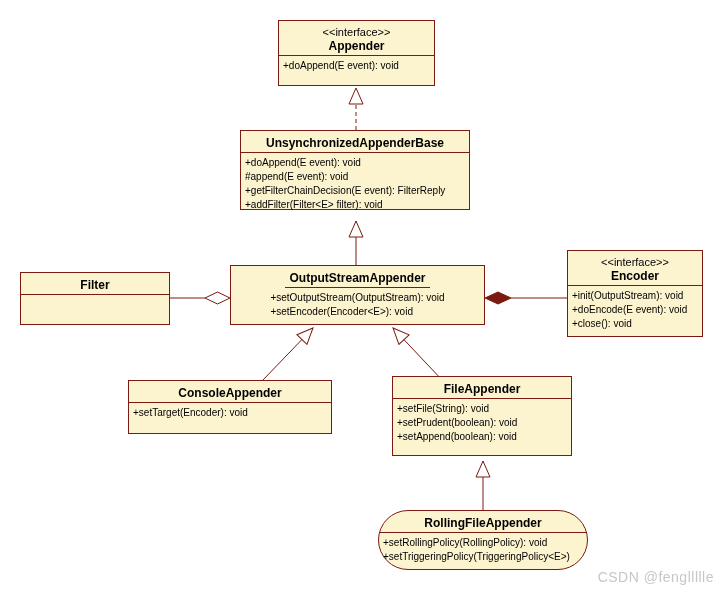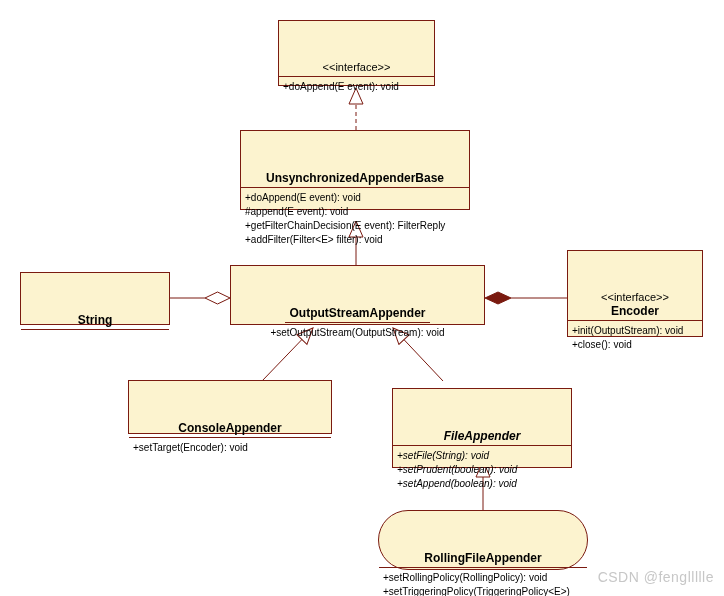--- a/index.html
+++ b/index.html
@@ -21,21 +21,21 @@
   .diamond.open{fill:#ffffff;}
   .diamond.filled{fill:var(--line-color);}
   .tri{fill:#ffffff;stroke:var(--line-color);stroke-width:1;}
   .uml-class{
     position:absolute;z-index:2;box-sizing:border-box;
     background:var(--node-fill);border:1px solid var(--node-border);
     display:flex;flex-direction:column;color:var(--text-color);
   }
   .uml-title{
     border-bottom:1px solid var(--node-border);
-    text-align:center;padding:18px 4px 2px 4px;margin-top:22px;
+    text-align:center;padding:5px 4px 2px 4px;
   }
   .stereotype{font-size:11px;line-height:13px;font-weight:normal;}
   .cname{font-size:12px;line-height:14px;font-weight:bold;}
   .uml-methods{flex:1;padding:3px 4px;text-align:left;}
   .uml-methods .method{font-size:10px;line-height:14px;white-space:nowrap;}
   .watermark{
     position:absolute;z-index:3;right:10px;top:569px;
     font-size:14px;color:var(--watermark-color);letter-spacing:0.5px;
   }
 </style>
@@ -71,20 +71,21 @@
     </g>
     <g>
       <path class="rel" d="M511,298 L567,298"></path>
       <polygon class="diamond filled" points="485,298 498,292 511,298 498,304"></polygon>
     </g>
   </svg>
 
   <div class="uml-class" style="left:278px;top:20px;width:157px;height:66px;">
     <div class="uml-title">
       <div class="stereotype">&lt;&lt;interface&gt;&gt;</div>
+      <div class="cname">Appender</div>
     </div>
     <div class="uml-methods">
         <div class="method">+doAppend(E event): void</div>
       </div>
   </div>
 
   <div class="uml-class" style="left:240px;top:130px;width:230px;height:80px;">
     <div class="uml-title">
       <div class="cname">UnsynchronizedAppenderBase</div>
     </div>
@@ -95,50 +96,52 @@
         <div class="method">+addFilter(Filter&lt;E&gt; filter): void</div>
       </div>
   </div>
 
   <div class="uml-class" style="left:230px;top:265px;width:255px;height:60px;align-items:center;">
     <div class="uml-title">
       <div class="cname">OutputStreamAppender</div>
     </div>
     <div class="uml-methods">
         <div class="method">+setOutputStream(OutputStream): void</div>
+        <div class="method">+setEncoder(Encoder&lt;E&gt;): void</div>
       </div>
   </div>
 
   <div class="uml-class" style="left:20px;top:272px;width:150px;height:53px;">
     <div class="uml-title">
-      <div class="cname">String</div>
+      <div class="cname">Filter</div>
     </div>
   </div>
 
   <div class="uml-class" style="left:567px;top:250px;width:136px;height:87px;">
     <div class="uml-title">
       <div class="stereotype">&lt;&lt;interface&gt;&gt;</div>
       <div class="cname">Encoder</div>
     </div>
     <div class="uml-methods">
         <div class="method">+init(OutputStream): void</div>
+        <div class="method">+doEncode(E event): void</div>
         <div class="method">+close(): void</div>
       </div>
   </div>
 
   <div class="uml-class" style="left:128px;top:380px;width:204px;height:54px;">
     <div class="uml-title">
       <div class="cname">ConsoleAppender</div>
     </div>
     <div class="uml-methods">
         <div class="method">+setTarget(Encoder): void</div>
       </div>
   </div>
 
-  <div class="uml-class" style="left:392px;top:388px;width:180px;height:80px;font-style:italic;">
+  <div class="uml-class" style="left:392px;top:376px;width:180px;height:80px;">
     <div class="uml-title">
       <div class="cname">FileAppender</div>
     </div>
     <div class="uml-methods">
         <div class="method">+setFile(String): void</div>
         <div class="method">+setPrudent(boolean): void</div>
         <div class="method">+setAppend(boolean): void</div>
       </div>
   </div>
 

